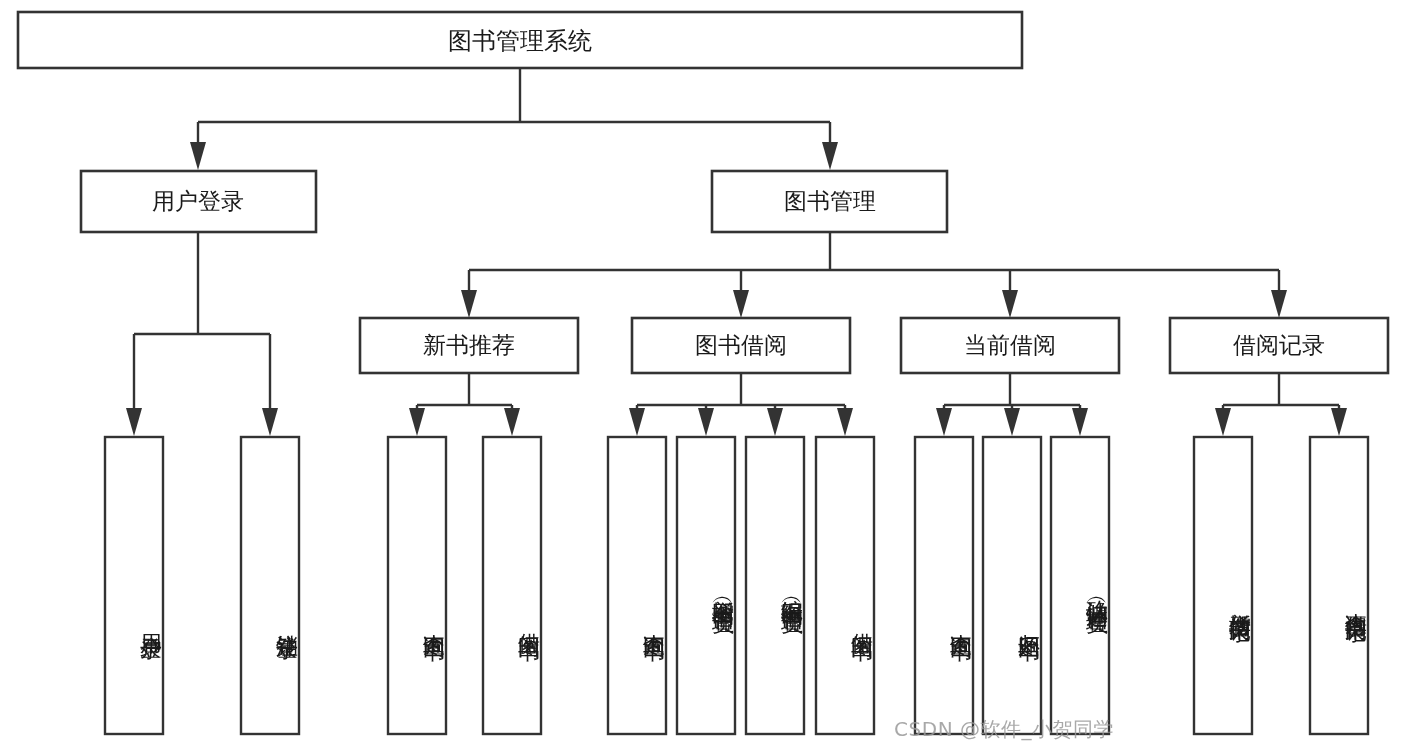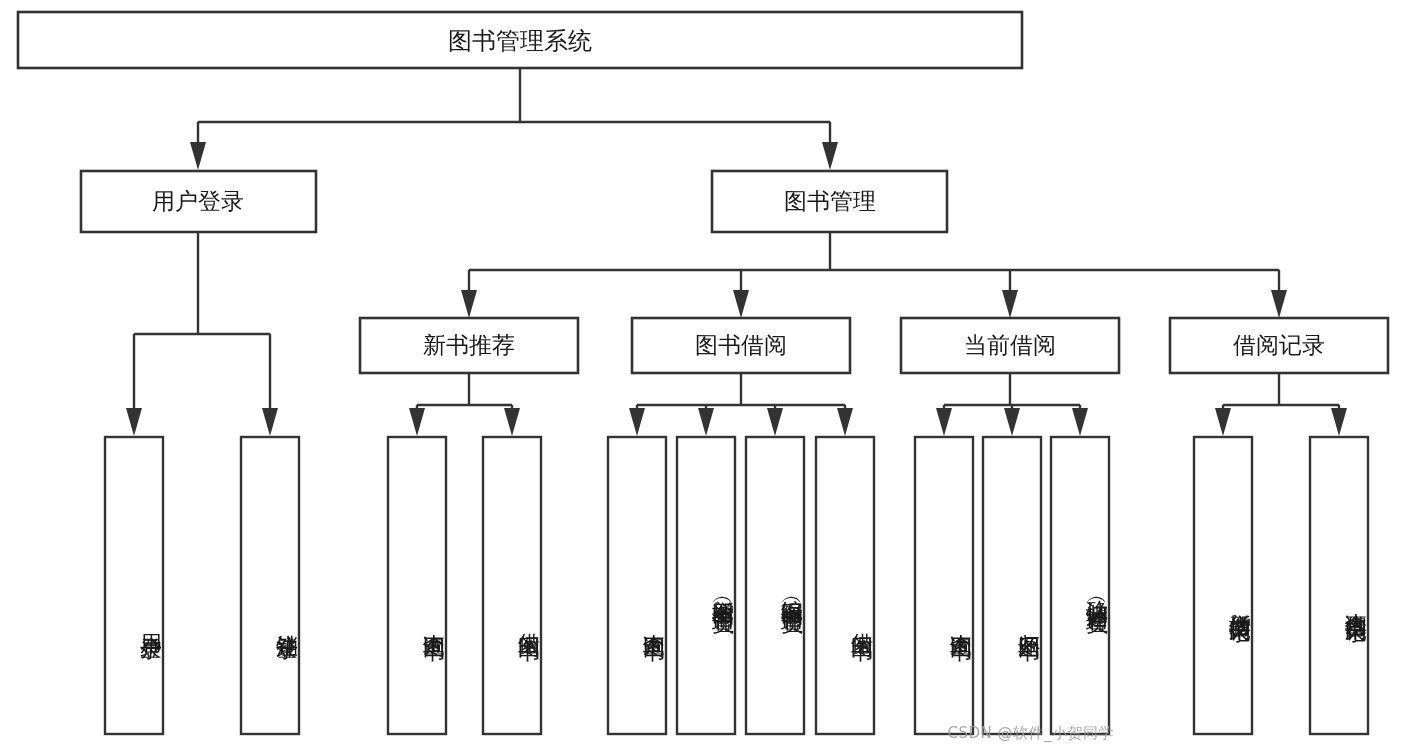--- a/index.html
+++ b/index.html
@@ -72,21 +72,21 @@
     display: flex;
     align-items: flex-start;
     justify-content: center;
     pointer-events: none;
   }
   .watermark {
     position: absolute;
     right: 8px;
     bottom: 4px;
     font-family: "DejaVu Sans", "Liberation Sans", sans-serif;
-    font-size: 15px;
+    font-size: 20px;
     color: #9a9a9a;
     opacity: 0.85;
     white-space: nowrap;
     letter-spacing: 0.5px;
   }
 </style>
 </head>
 <body>
 
 <div id="diagram-root">

